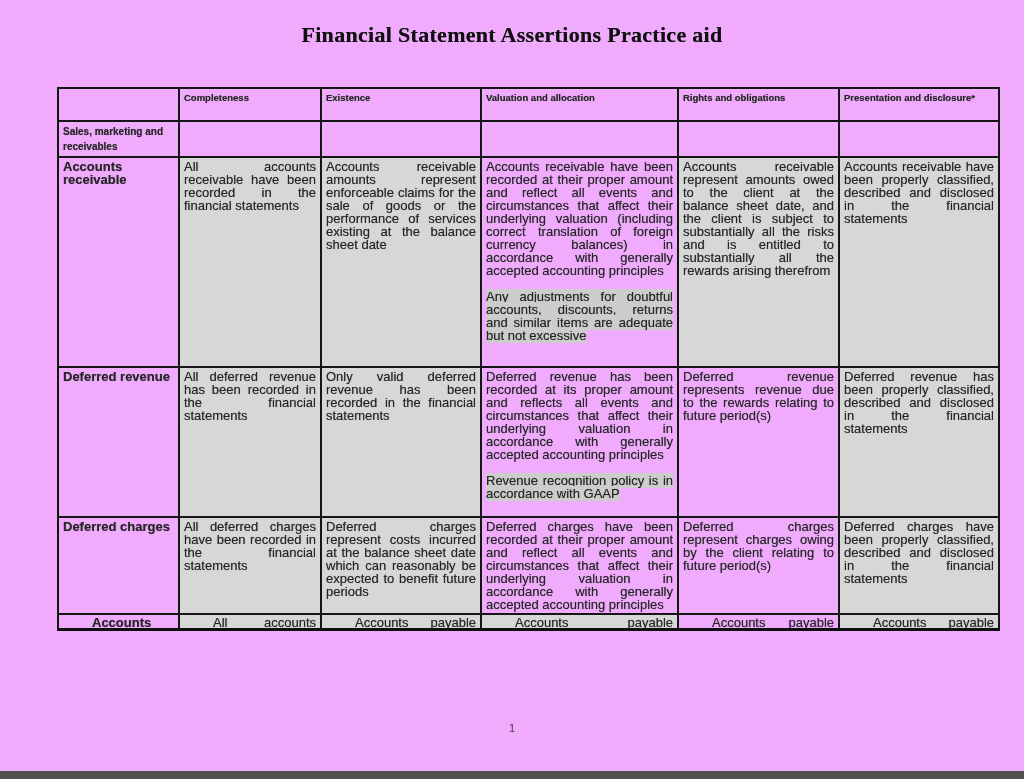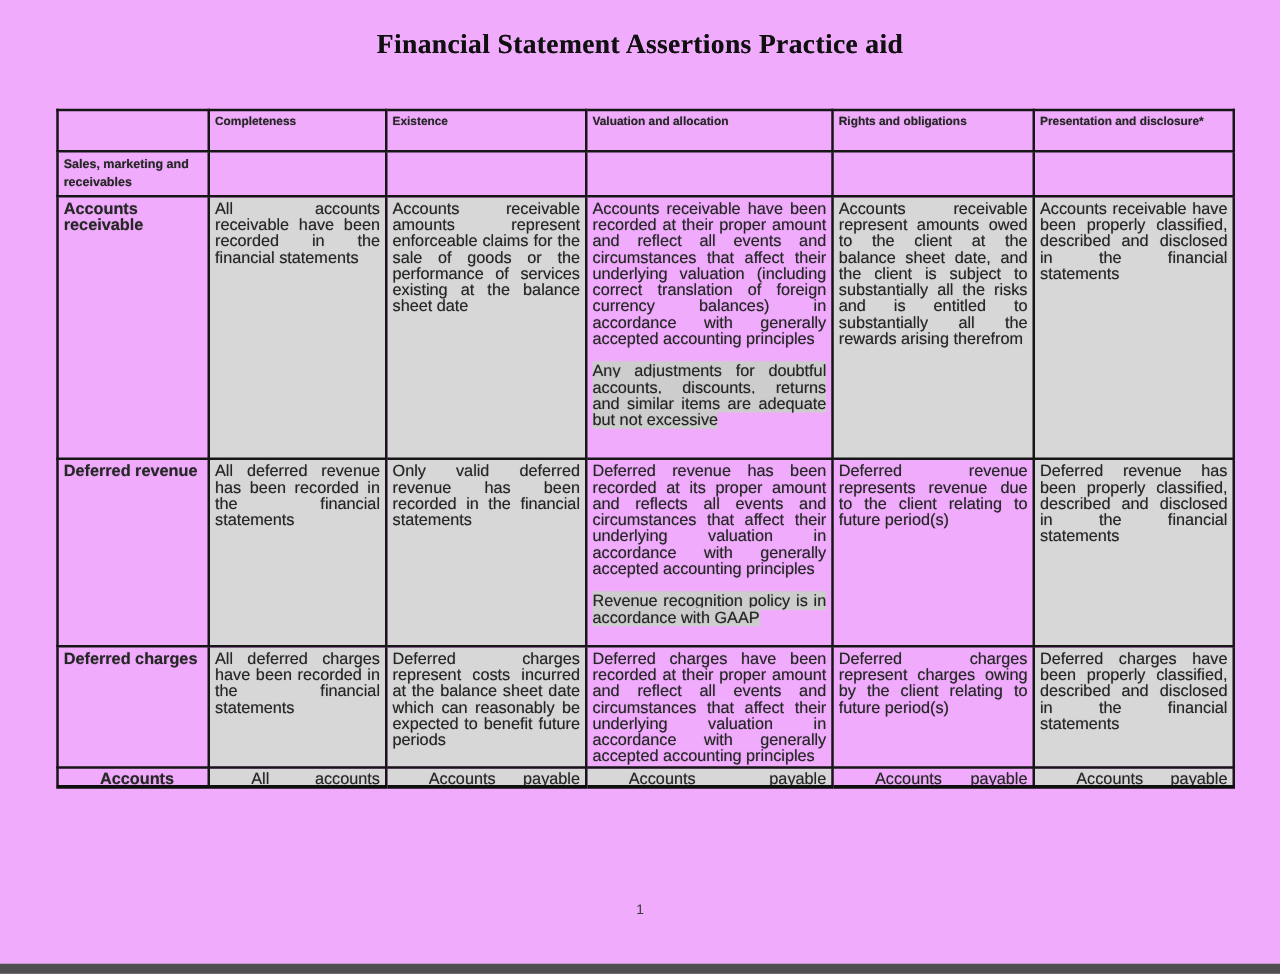--- a/index.html
+++ b/index.html
@@ -12,21 +12,21 @@
   }
   .page { position: absolute; inset: 0; background: #f0abfc; }
   .title {
     position: absolute; top: 22px; left: 0; width: 100%;
     margin: 0; text-align: center;
     font-family: "Liberation Serif", "DejaVu Serif", serif;
     font-size: 22px; font-weight: 700; color: #101010;
     letter-spacing: 0.3px;
     text-shadow: 0 0 0.5px rgba(0,0,0,0.6);
   }
-  .tbl-wrap { position: absolute; left: 45px; top: 87px; width: 941px; }
+  .tbl-wrap { position: absolute; left: 57px; top: 87px; width: 941px; }
   table { border-collapse: collapse; table-layout: fixed; width: 941px; }
   thead tr { height: 33px; }
   td, th {
     border: 2px solid var(--ink, #161616);
     vertical-align: top;
     padding: 2px 4px;
     font-size: 13px; line-height: 13px;
     color: var(--txt, #262626);
     text-shadow: 0 0 0.7px rgba(40,40,40,0.55);
     overflow: hidden;
@@ -142,21 +142,21 @@
               </div>
             </td>
             <td class="body">
               <div class="ci">
                 <div class="para">Deferred revenue has been recorded at its proper amount and reflects all events and circumstances that affect their underlying valuation in accordance with generally accepted accounting principles</div>
                 <div class="para"><span class="hl">Revenue recognition policy is in accordance with GAAP</span></div>
               </div>
             </td>
             <td class="body">
               <div class="ci">
-                <div class="para">Deferred revenue represents revenue due to the client relating to future period(s)</div>
+                <div class="para">Deferred revenue represents revenue due to the rewards relating to future period(s)</div>
               </div>
             </td>
             <td class="body shaded">
               <div class="ci">
                 <div class="para">Deferred revenue has been properly classified, described and disclosed in the financial statements</div>
               </div>
             </td>
           </tr>
           <tr style="height: 84px;">
             <td class="label">

